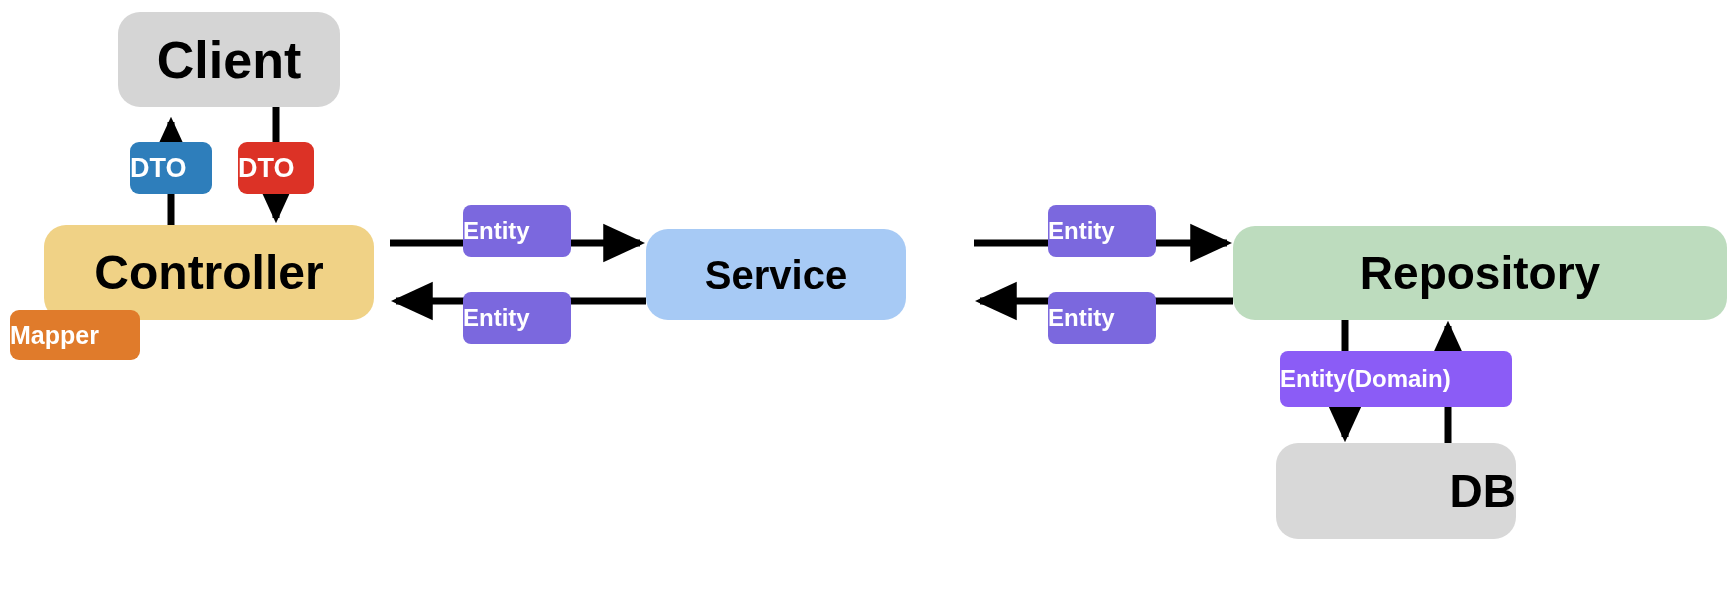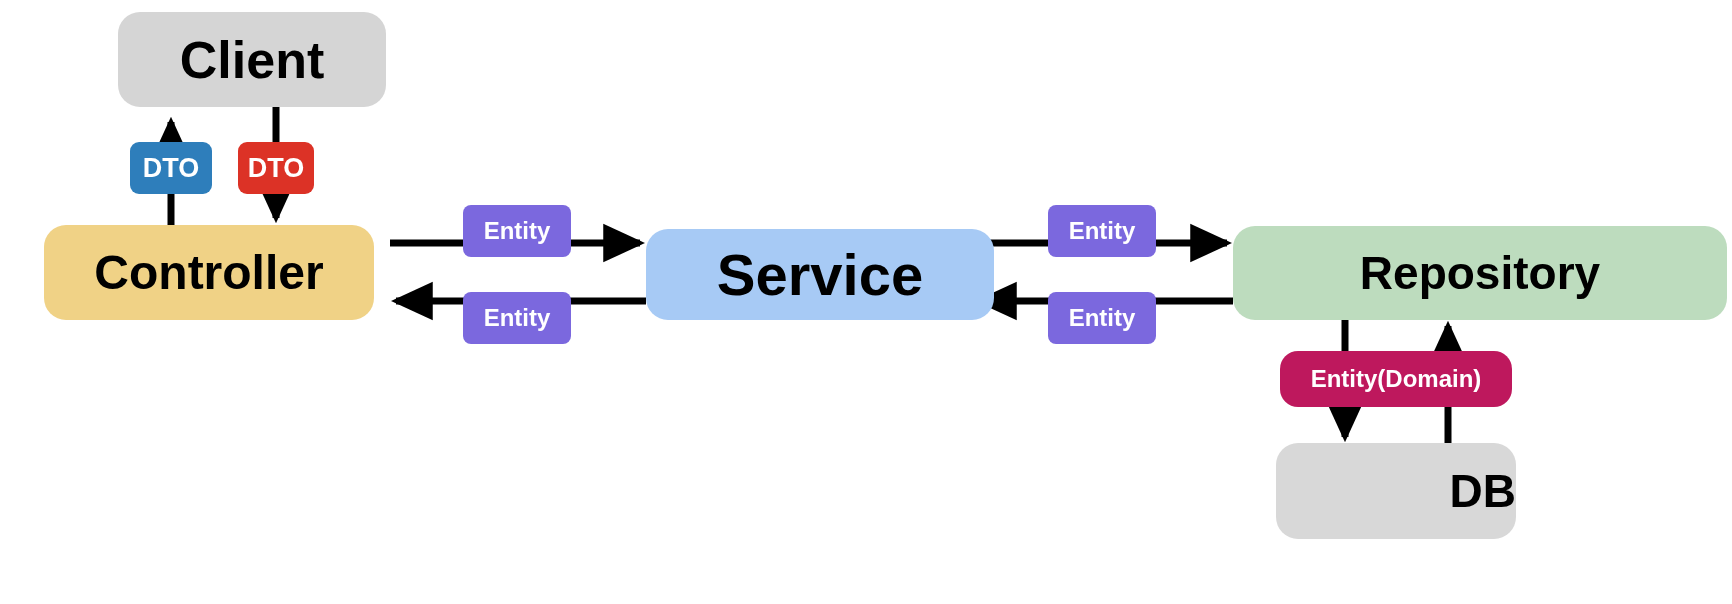--- a/index.html
+++ b/index.html
@@ -34,42 +34,42 @@
     color: #000000;
     font-weight: bold;
     line-height: 1;
     white-space: nowrap;
   }
   .badge {
     position: absolute;
     box-sizing: border-box;
     display: flex;
     align-items: center;
-    justify-content: center;
+    justify-content: flex-start;
     color: #ffffff;
     font-weight: bold;
     line-height: 1;
     white-space: nowrap;
     z-index: 5;
   }
-  .n-client   { left:118px; top:12px;   width:268px; height:95px;  background:#D5D5D5; border-radius:22px; font-size:52px; }
+  .n-client   { left:118px; top:12px;   width:222px; height:95px;  background:#D5D5D5; border-radius:22px; font-size:52px; }
   .n-ctrl     { left:44px;  top:225px;  width:330px; height:95px;  background:#F0D286; border-radius:22px; font-size:48px; }
-  .n-service  { left:646px; top:229px;  width:348px; height:91px;  background:#A7CAF5; border-radius:22px; font-size:58px; }
+  .n-service  { left:646px; top:229px;  width:260px; height:91px;  background:#A7CAF5; border-radius:22px; font-size:40px; }
   .n-repo     { left:1233px;top:226px;  width:494px; height:94px;  background:#BDDCBE; border-radius:22px; font-size:46px; }
   .n-db       { left:1276px;top:443px;  width:240px; height:96px;  background:#D8D8D8; border-radius:22px; font-size:46px;justify-content:flex-end; }
 
   .b-dto-up   { left:130px;  top:142px; width:82px;  height:52px; background:#2E7EBB; border-radius:9px;  font-size:27px; }
   .b-dto-down { left:238px;  top:142px; width:76px;  height:52px; background:#DC3226; border-radius:9px;  font-size:27px; }
   .b-mapper   { left:10px;   top:310px; width:130px; height:50px; background:#E07B2B; border-radius:9px;  font-size:25px; }
 
   .b-ent-a    { left:463px;  top:205px; width:108px; height:52px; background:#7B68DE; border-radius:8px;  font-size:24px; }
   .b-ent-b    { left:463px;  top:292px; width:108px; height:52px; background:#7B68DE; border-radius:8px;  font-size:24px; }
   .b-ent-c    { left:1048px; top:205px; width:108px; height:52px; background:#7B68DE; border-radius:8px;  font-size:24px; }
   .b-ent-d    { left:1048px; top:292px; width:108px; height:52px; background:#7B68DE; border-radius:8px;  font-size:24px; }
-  .b-ent-dom  { left:1280px; top:351px; width:232px; height:56px; background:#be185d; border-radius:18px;  font-size:24px; }
+  .b-ent-dom  { left:1280px; top:351px; width:232px; height:56px; background:#8b5cf6; border-radius:8px;  font-size:24px; }
 </style>
 </head>
 <body>
 
 <div id="canvas">
 
   <svg id="wires" viewBox="0 0 1732 604" width="1732" height="604" aria-hidden="true">
     <defs>
       <marker id="ah" viewBox="0 0 12 12" refX="10.5" refY="6" markerWidth="6" markerHeight="6" orient="auto-start-reverse">
         <path d="M 0 0.5 L 12 6 L 0 11.5 z" fill="#000000"></path>
@@ -130,20 +130,23 @@
   </div>
 
   <div class="badge b-dto-up">
     <span>DTO</span>
   </div>
 
   <div class="badge b-dto-down">
     <span>DTO</span>
   </div>
 
+  <div class="badge b-mapper">
+    <span>Mapper</span>
+  </div>
 
   <div class="badge b-ent-a">
     <span>Entity</span>
   </div>
 
   <div class="badge b-ent-b">
     <span>Entity</span>
   </div>
 
   <div class="badge b-ent-c">

